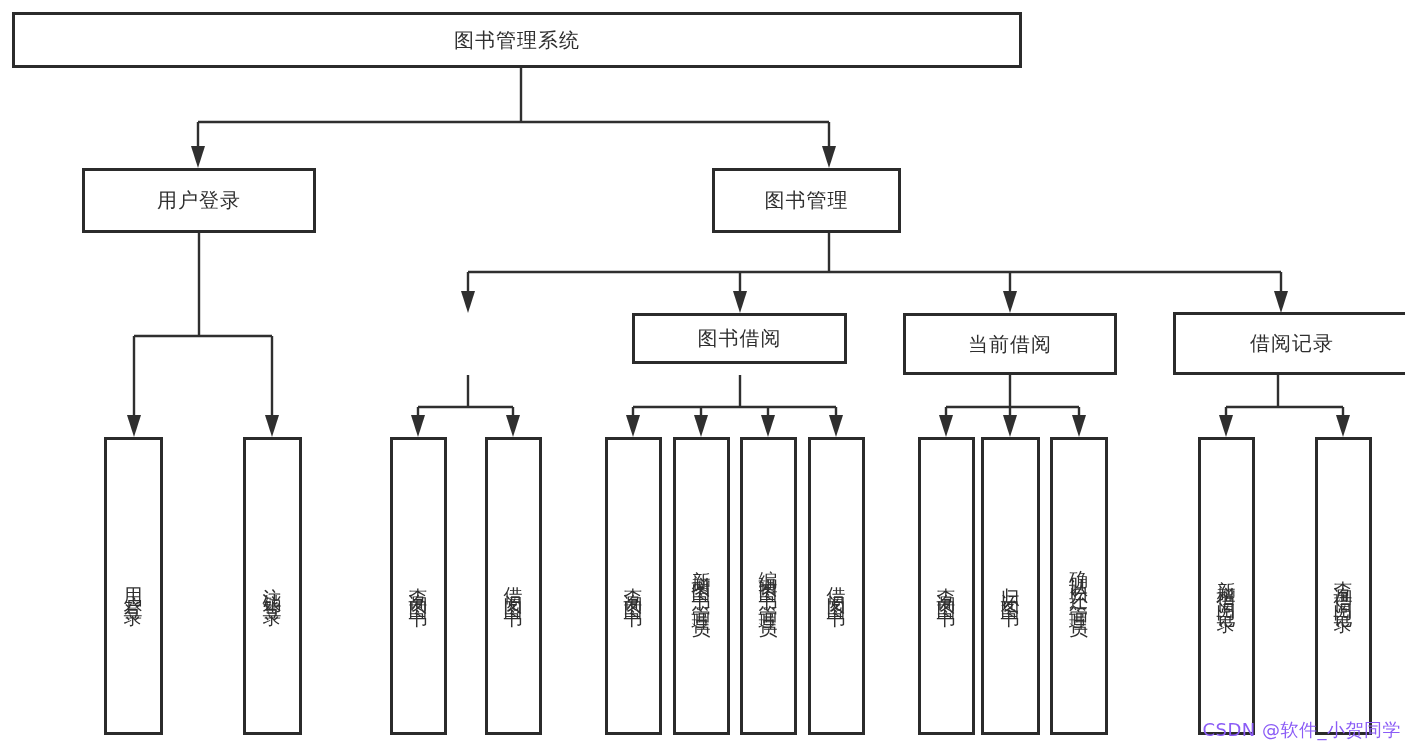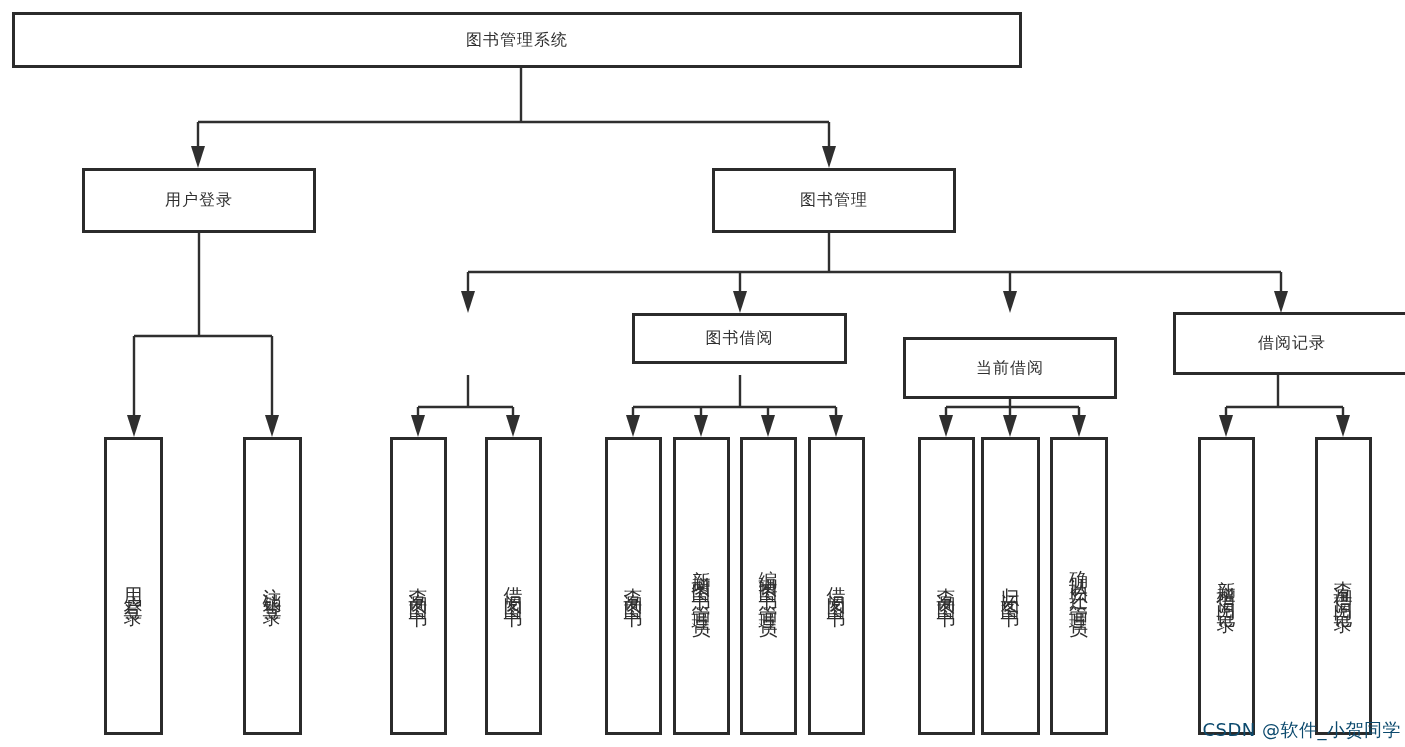--- a/index.html
+++ b/index.html
@@ -20,41 +20,41 @@
   .box {
     position: absolute;
     box-sizing: border-box;
     border: 3px solid #2b2b2b;
     background: #ffffff;
     display: flex;
     align-items: center;
     justify-content: center;
   }
   .hbox {
-    font-size: 16px;
+    font-size: 20px;
     letter-spacing: 1px;
     white-space: nowrap;
     font-family: Liberation Serif, serif;
   }
   .vbox {
     font-size: 19px;
   }
   .vtext {
     writing-mode: vertical-rl;
     text-orientation: mixed;
     letter-spacing: 7px;
     line-height: 1;
     white-space: nowrap;
   }
   .watermark {
     position: absolute;
     right: 4px;
     bottom: 5px;
     font-size: 18px;
-    color: #0c4a6e;
+    color: #8b5cf6;
     letter-spacing: 0.5px;
     white-space: nowrap;
     z-index: 5;
   }
 </style>
 </head>
 <body>
 
 <div class="canvas">
 
@@ -94,24 +94,24 @@
       <polygon points="1003,415 1017,415 1010,437"></polygon>
       <polygon points="1072,415 1086,415 1079,437"></polygon>
       <polygon points="1219,415 1233,415 1226,437"></polygon>
       <polygon points="1336,415 1350,415 1343,437"></polygon>
     </g>
   </svg>
 
   <div class="box hbox" style="left:12px; top:12px; width:1010px; height:56px;">图书管理系统</div>
 
   <div class="box hbox" style="left:82px; top:168px; width:234px; height:65px;">用户登录</div>
-  <div class="box hbox" style="left:712px; top:168px; width:244px; height:65px;">图书管理</div>
+  <div class="box hbox" style="left:712px; top:168px; width:189px; height:65px;">图书管理</div>
 
   <div class="box hbox" style="left:632px; top:313px; width:215px; height:51px;">图书借阅</div>
-  <div class="box hbox" style="left:903px; top:313px; width:214px; height:62px;margin-top:24px;">当前借阅</div>
+  <div class="box hbox" style="left:903px; top:313px; width:214px; height:62px;">当前借阅</div>
   <div class="box hbox" style="left:1173px; top:312px; width:238px; height:63px;">借阅记录</div>
 
   <div class="box vbox" style="left:104px; top:437px; width:59px; height:298px;">
     <span class="vtext">用户登录</span>
   </div>
   <div class="box vbox" style="left:243px; top:437px; width:59px; height:298px;">
     <span class="vtext">注销登录</span>
   </div>
 
   <div class="box vbox" style="left:390px; top:437px; width:57px; height:298px;">

